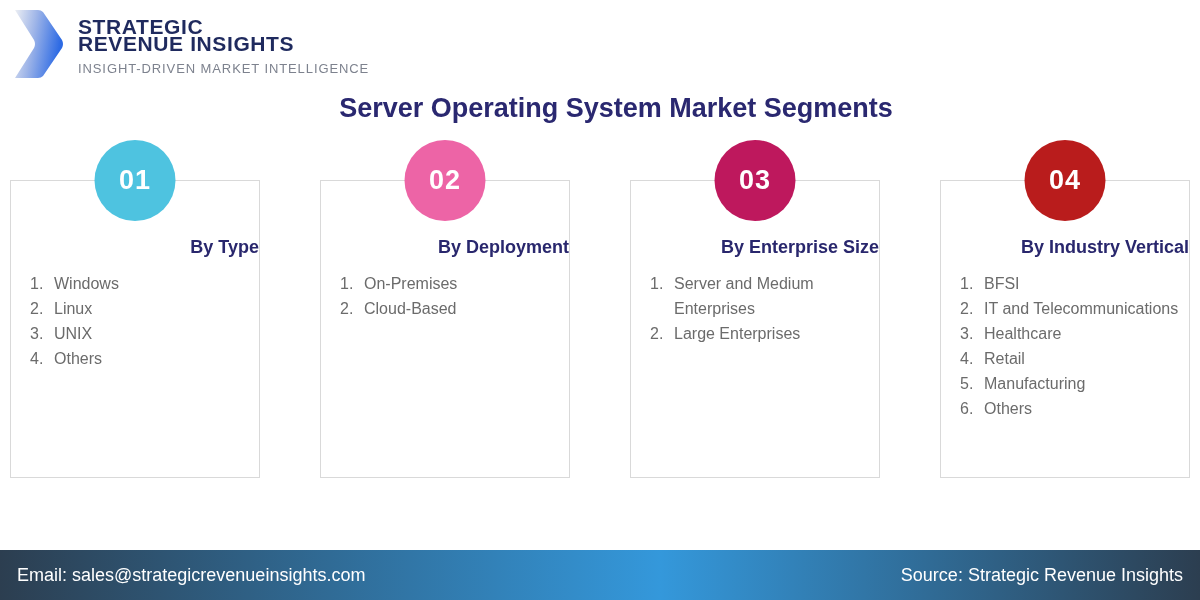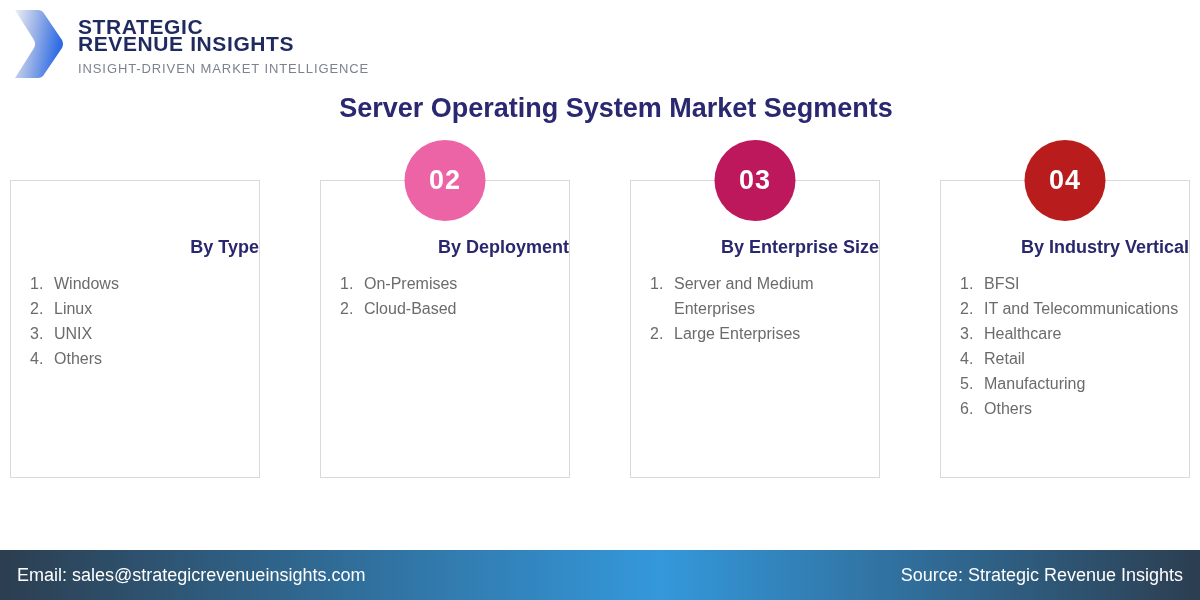--- a/index.html
+++ b/index.html
@@ -77,20 +77,21 @@
     <div class="logo-name">STRATEGIC</div>
     <div class="logo-name">REVENUE INSIGHTS</div>
     <div class="logo-tagline">INSIGHT-DRIVEN MARKET INTELLIGENCE</div>
   </div>
 </div>
 
 <h1 class="page-title">Server Operating System Market Segments</h1>
 
 <div class="cards" id="cards">
     <div class="card" style="left: 10px;">
+      <div class="badge" style="background: rgb(78, 195, 224);">01</div>
       <div class="card-title">By Type</div>
       <ol class="card-list">
         <li class="card-item">
           <span class="item-num">1.</span>
           <span class="item-label">Windows</span>
         </li>
         <li class="card-item">
           <span class="item-num">2.</span>
           <span class="item-label">Linux</span>
         </li>

